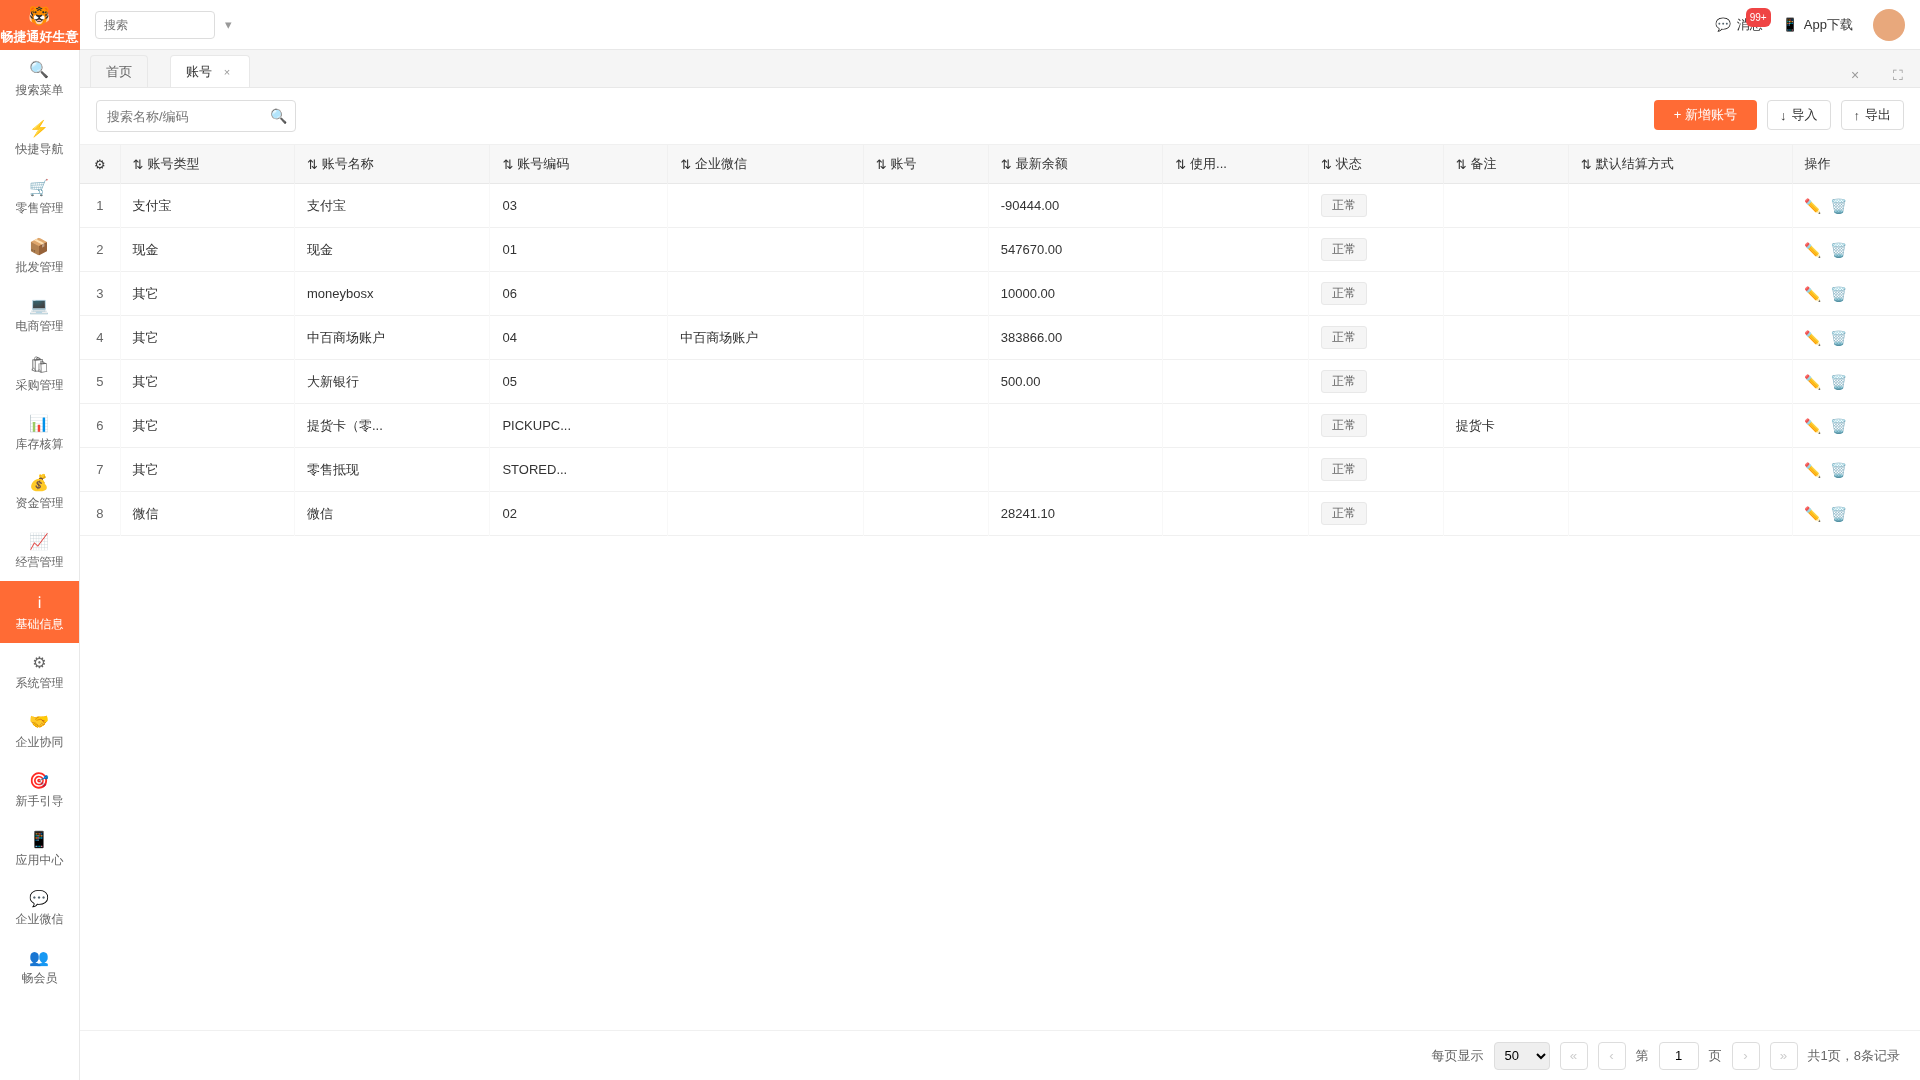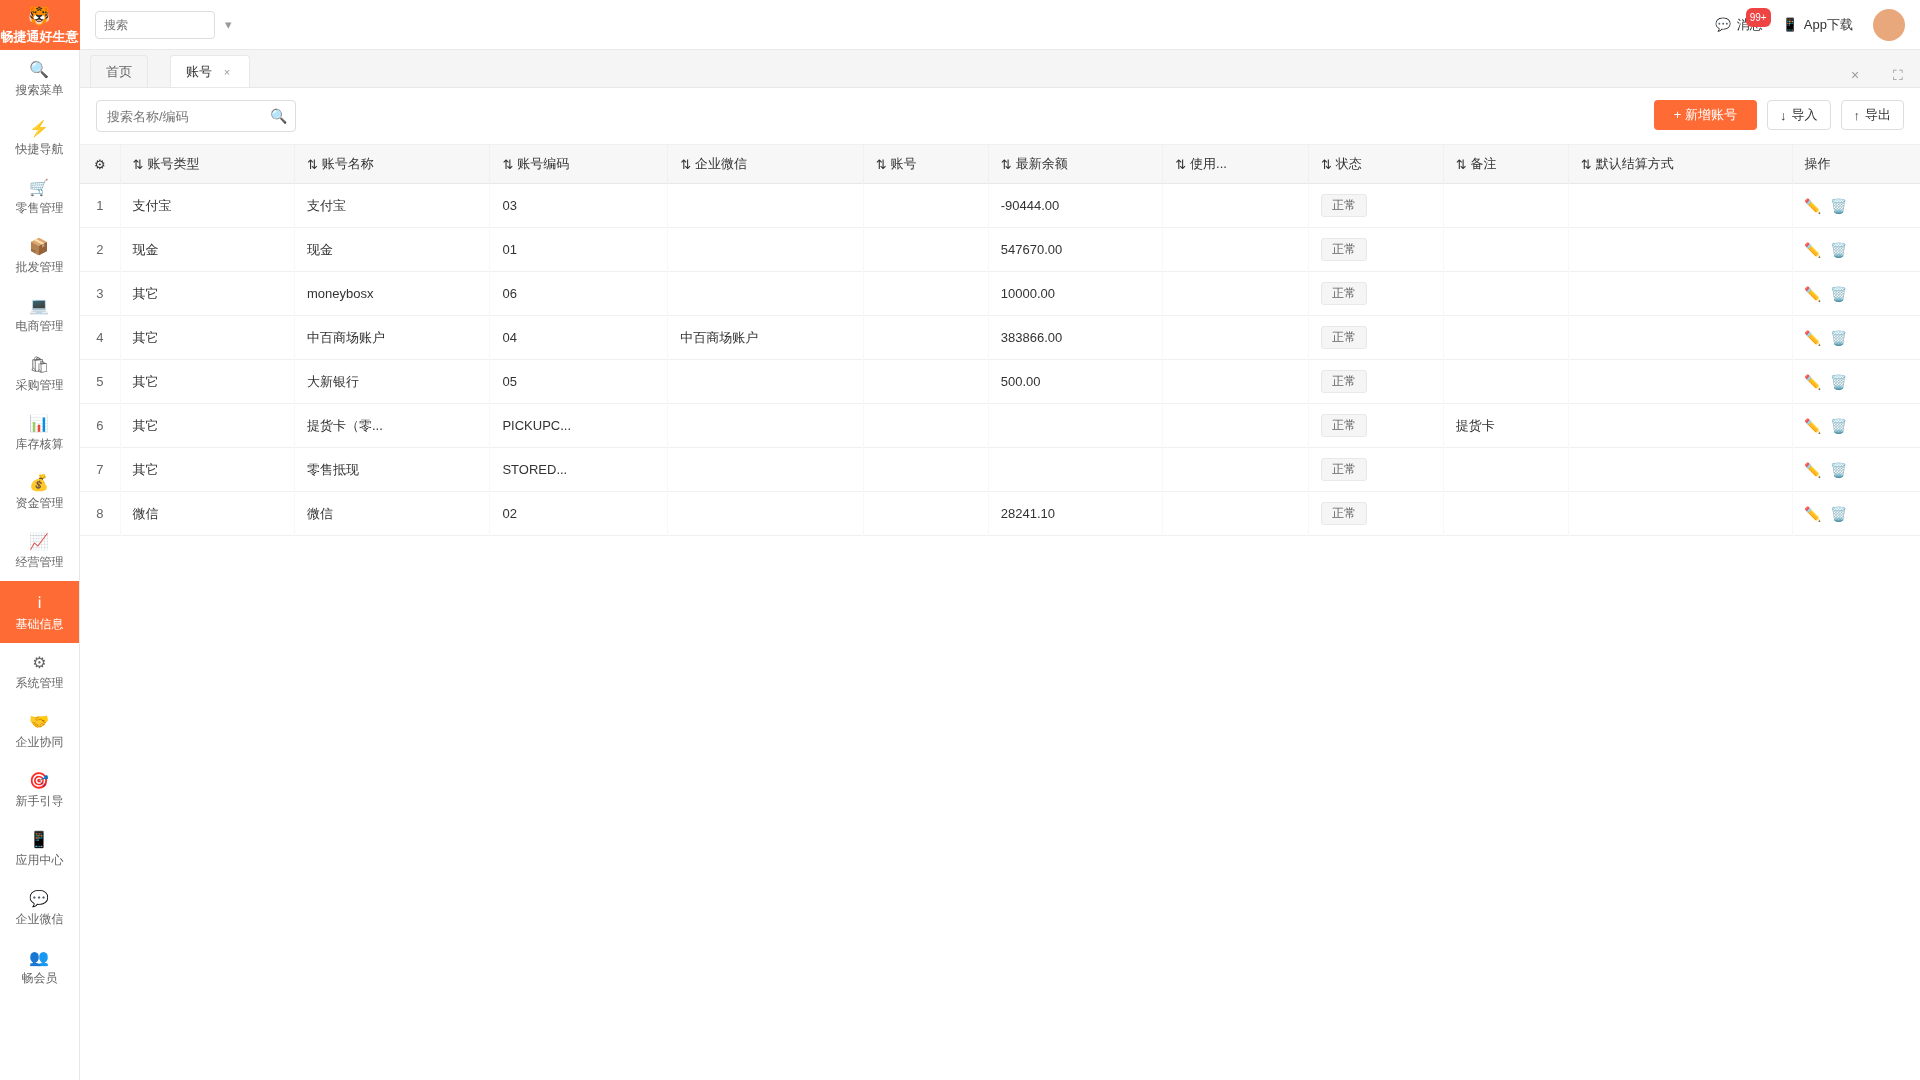--- a/index.html
+++ b/index.html
@@ -725,14 +725,30 @@
         <div class="action-btns">
           <span class="action-icon" title="编辑">✏️</span>
           <span class="action-icon" title="删除">🗑️</span>
         </div>
       </td>
     </tr>
           </tbody>
       </table>
     </div>
 
+    <div class="pagination">
+      <span class="page-size-label">每页显示</span>
+      <select class="page-size-select">
+        <option>50</option>
+        <option>100</option>
+        <option>200</option>
+      </select>
+      <button class="page-nav-btn" disabled="">«</button>
+      <button class="page-nav-btn" disabled="">‹</button>
+      <span class="page-label">第</span>
+      <input class="page-input" value="1" style="">
+      <span class="page-label">页</span>
+      <button class="page-nav-btn" disabled="">›</button>
+      <button class="page-nav-btn" disabled="">»</button>
+      <span class="total-label">共1页，8条记录</span>
+    </div>
   </div>
 </div>
 
 </body></html>

